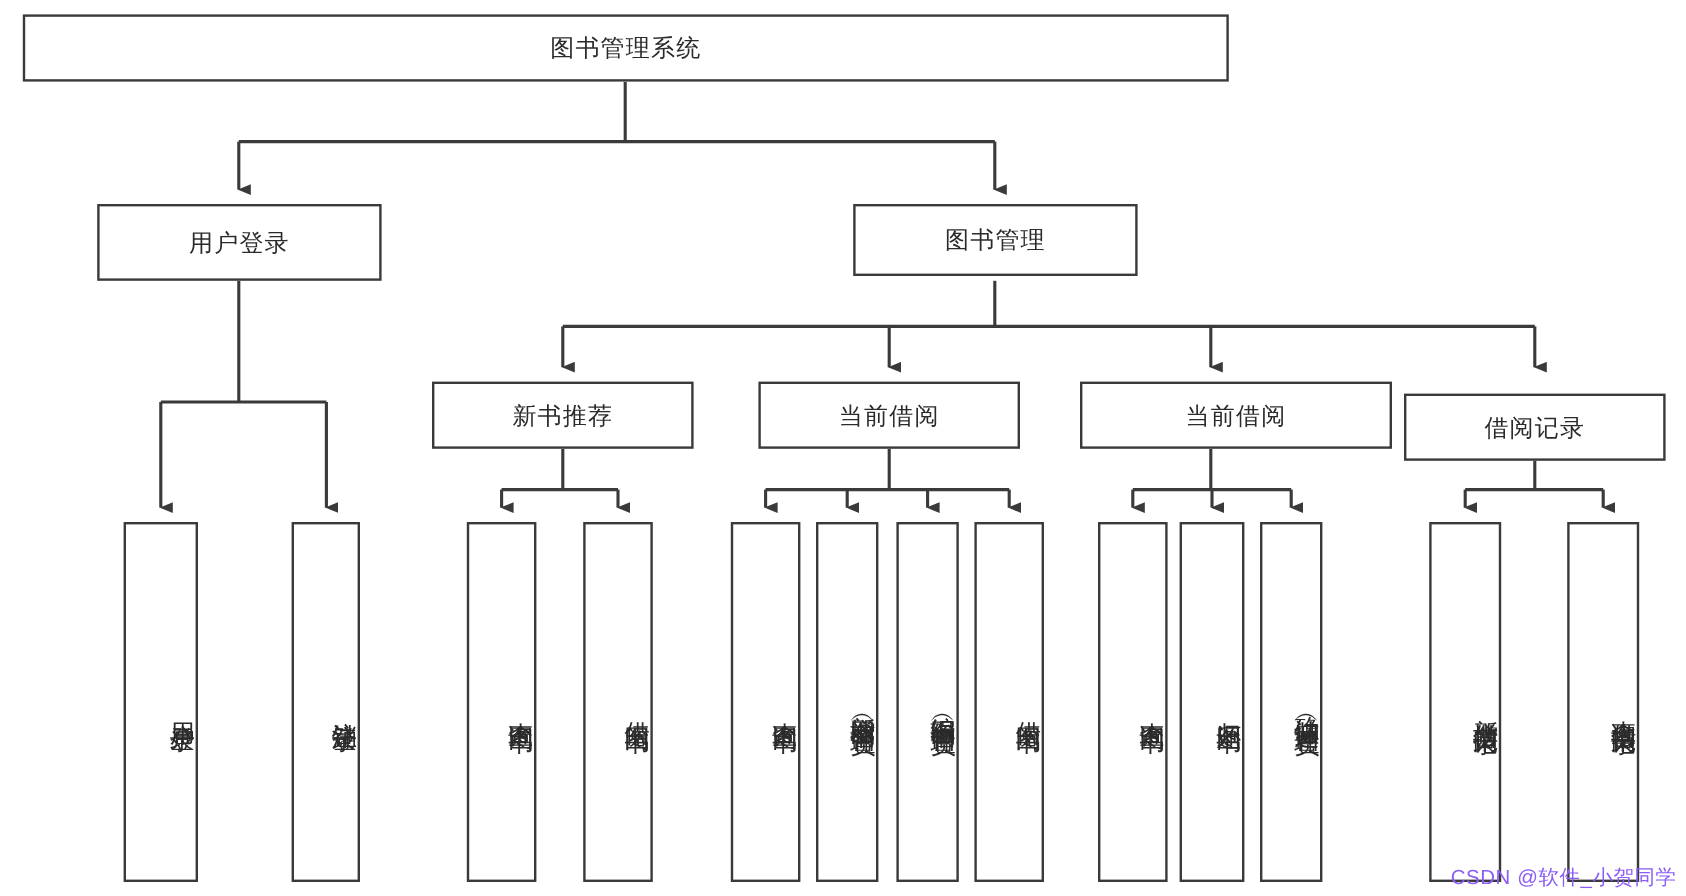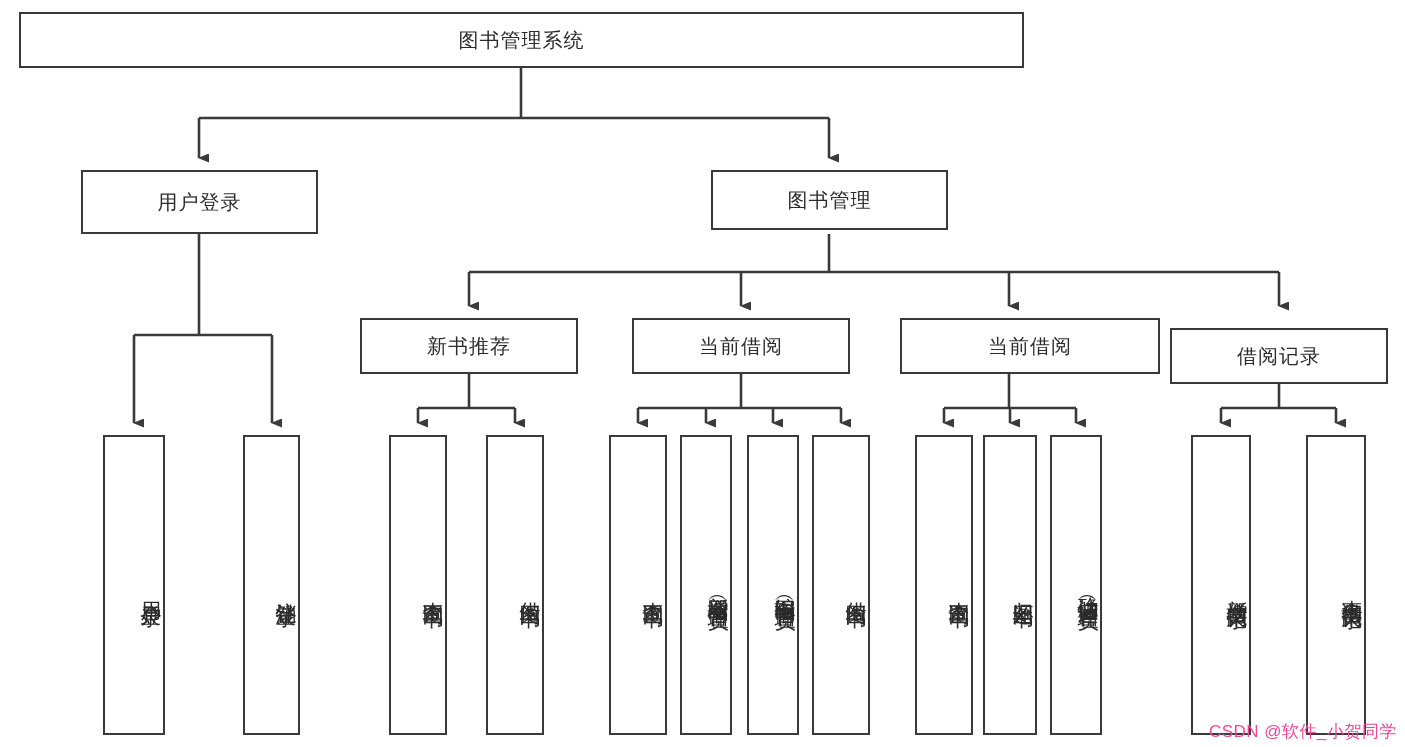--- a/index.html
+++ b/index.html
@@ -9,21 +9,21 @@
   svg#wires{position:absolute;left:0;top:0;width:1405px;height:747px;}
   .node{position:absolute;box-sizing:border-box;background:#ffffff;
         border:2px solid #3a3a3a;display:flex;align-items:center;
         justify-content:center;color:#2b2b2b;}
   .node.h{font-size:20px;letter-spacing:1px;}
   .node.v{writing-mode:vertical-rl;text-orientation:upright;
           font-size:21px;letter-spacing:2px;line-height:1.12;
           align-items:flex-start;justify-content:center;padding-top:8px;}
   .node.v span{writing-mode:vertical-rl;text-orientation:upright;}
   #watermark{position:absolute;right:8px;bottom:4px;font-size:17px;
-             color:#ec4899;letter-spacing:.5px;white-space:nowrap;}
+             color:#8b5cf6;letter-spacing:.5px;white-space:nowrap;}
 </style>
 </head>
 <body>
 
 <div id="canvas">
   <svg id="wires" viewBox="0 0 1405 747" xmlns="http://www.w3.org/2000/svg">
     <defs>
       <marker id="ah" markerWidth="9" markerHeight="11" refX="4.5" refY="10" orient="auto" markerUnits="userSpaceOnUse">
         <path d="M0,0 L9,0 L4.5,11 Z" fill="#3a3a3a"></path>
       </marker>

